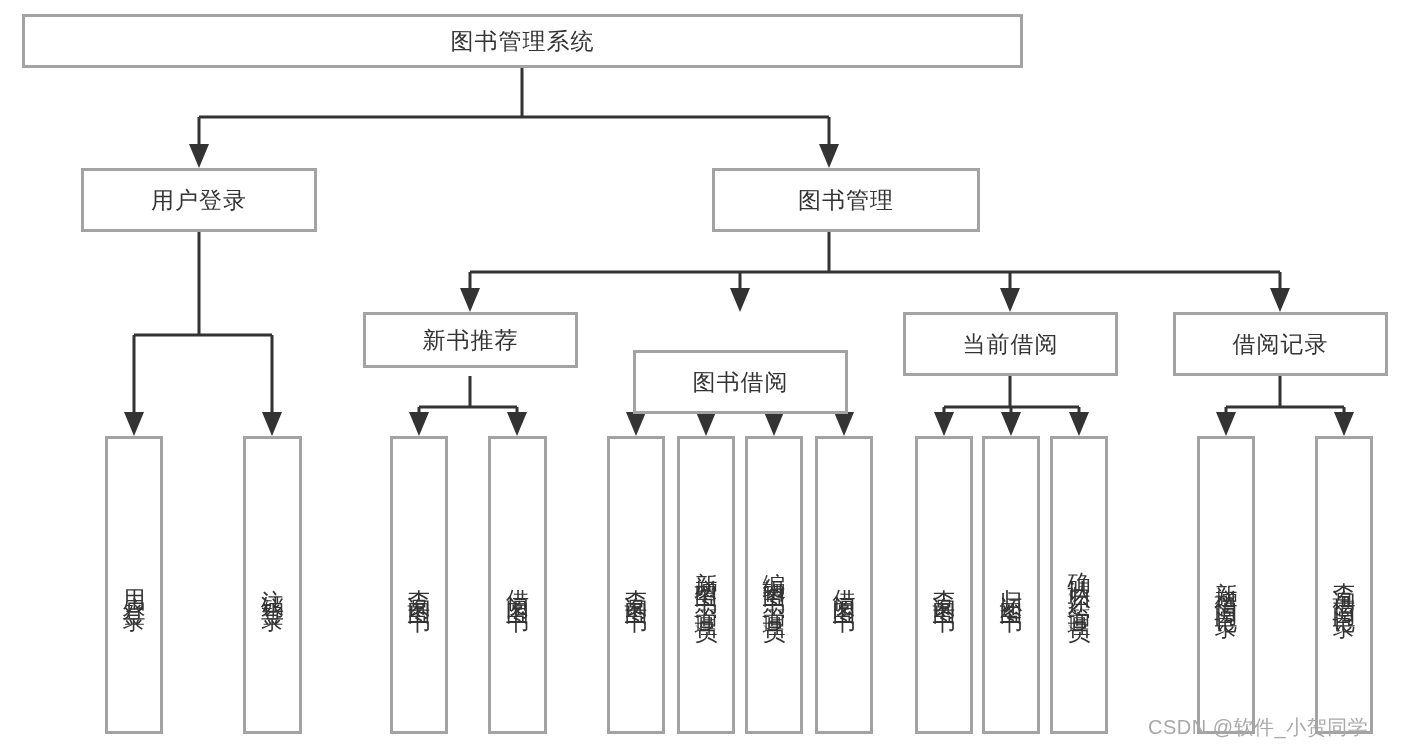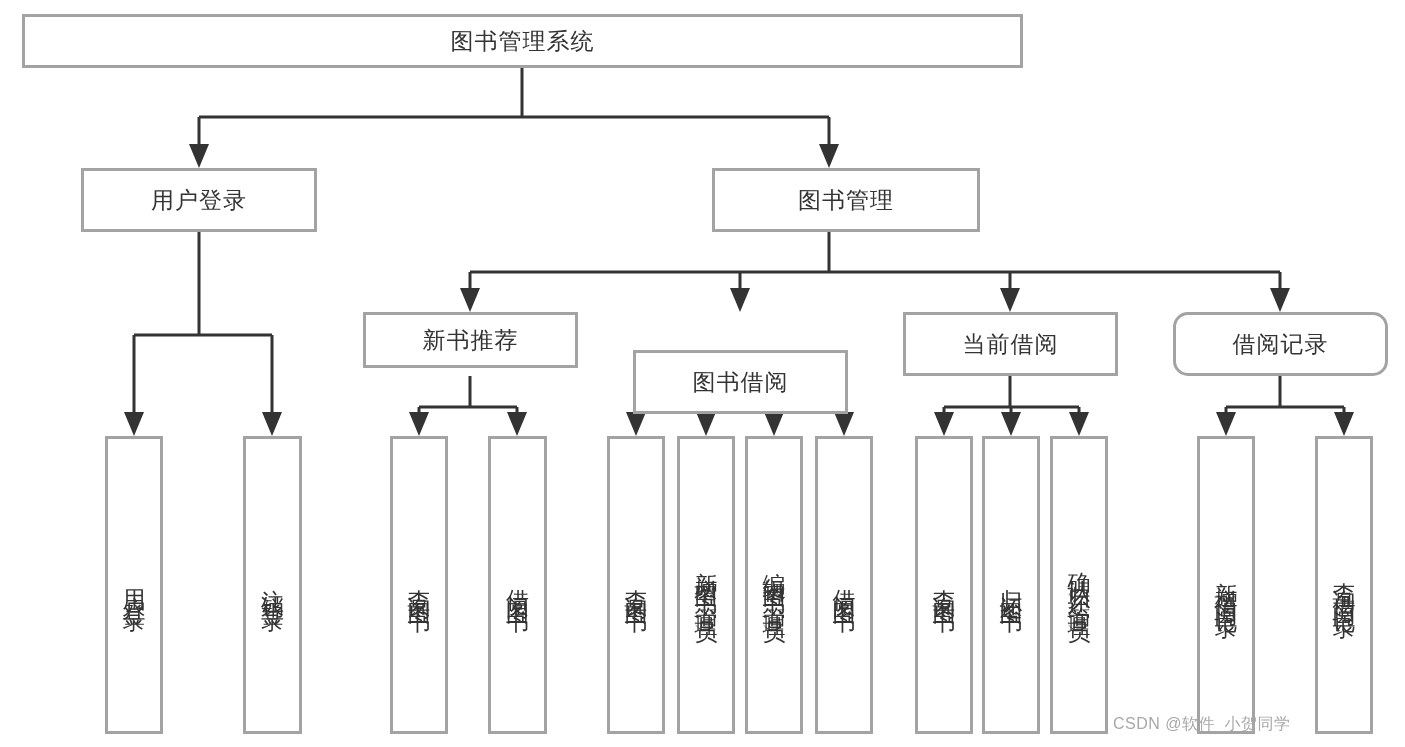--- a/index.html
+++ b/index.html
@@ -41,23 +41,23 @@
   .leaf {
     writing-mode: vertical-rl;
     text-orientation: mixed;
     font-size: 23px;
     letter-spacing: 7px;
     line-height: 1;
     white-space: nowrap;
   }
   .watermark {
     position: absolute;
-    left: 1113px;
+    left: 1148px;
     top: 714px;
-    font-size: 16px;
+    font-size: 20px;
     color: #a8a8a8;
     white-space: nowrap;
     z-index: 10;
     letter-spacing: 0.5px;
   }
 </style>
 </head>
 <body>
 
 <div class="canvas">
@@ -118,21 +118,21 @@
 
   <div class="box hbox" style="left:363px; top:312px; width:215px; height:56px;">
     <span>新书推荐</span>
   </div>
   <div class="box hbox" style="left:633px; top:312px; width:215px; height:64px;margin-top:38px;">
     <span>图书借阅</span>
   </div>
   <div class="box hbox" style="left:903px; top:312px; width:215px; height:64px;">
     <span>当前借阅</span>
   </div>
-  <div class="box hbox" style="left:1173px; top:312px; width:215px; height:64px;border-radius:15px;">
+  <div class="box hbox" style="left:1173px; top:312px; width:215px; height:64px;">
     <span>借阅记录</span>
   </div>
 
   <div class="box leaf" style="left:105px; top:436px; width:58px; height:298px;">
     <span>用户登录</span>
   </div>
   <div class="box leaf" style="left:243px; top:436px; width:59px; height:298px;">
     <span>注销登录</span>
   </div>
 

